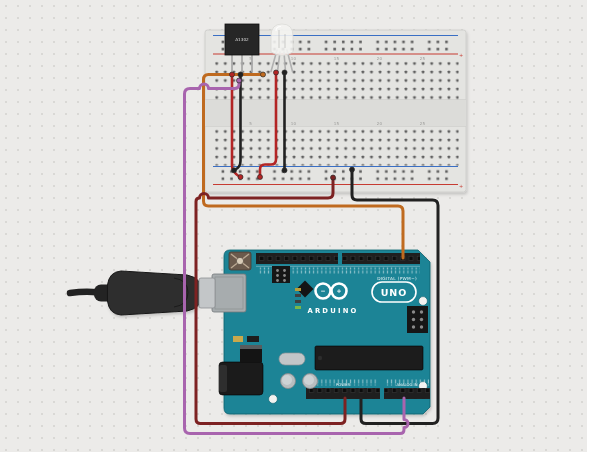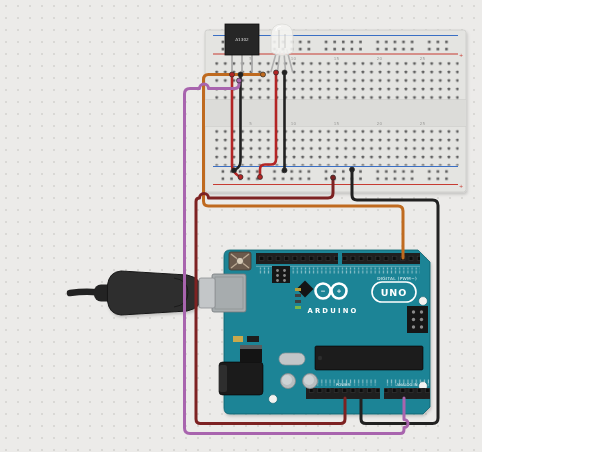--- a/index.html
+++ b/index.html
@@ -1,17 +1,17 @@
 <!DOCTYPE html>
 <html><head>
 <meta charset="utf-8">
 <style>
   html,body{margin:0;padding:0;background:#ffffff;}
   #canvas{
-    position:relative;width:482px;height:452px;overflow:hidden;
+    position:relative;width:587px;height:452px;overflow:hidden;
     background-color:#ecebe9;
     background-image:radial-gradient(#d9d8d5 0.9px, transparent 1px);
     background-size:12px 12px;
     font-family:"DejaVu Sans", sans-serif;
   }
   svg text{font-family:"DejaVu Sans","Liberation Sans",sans-serif;}
   .wire{fill:none;stroke-width:3;stroke-linecap:round;stroke-linejoin:round;}
   .jumper{fill:none;stroke-width:2.6;stroke-linecap:round;stroke-linejoin:round;}
   .lead{stroke-linecap:round;}
   .dot{stroke:#2b2b2b;stroke-width:0.7;}

